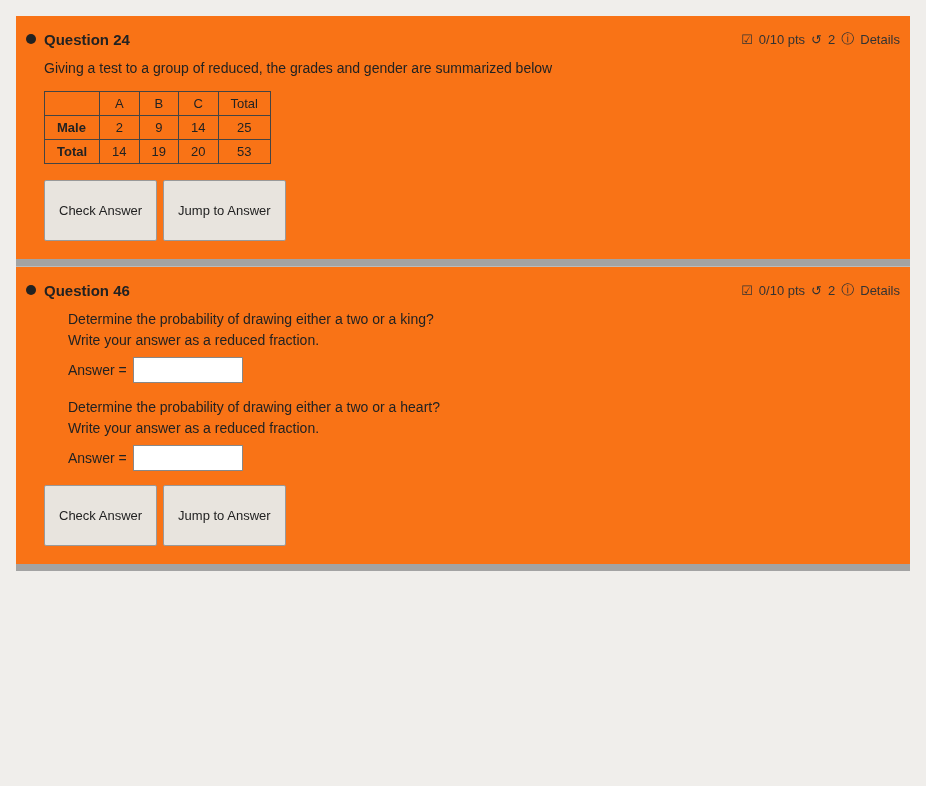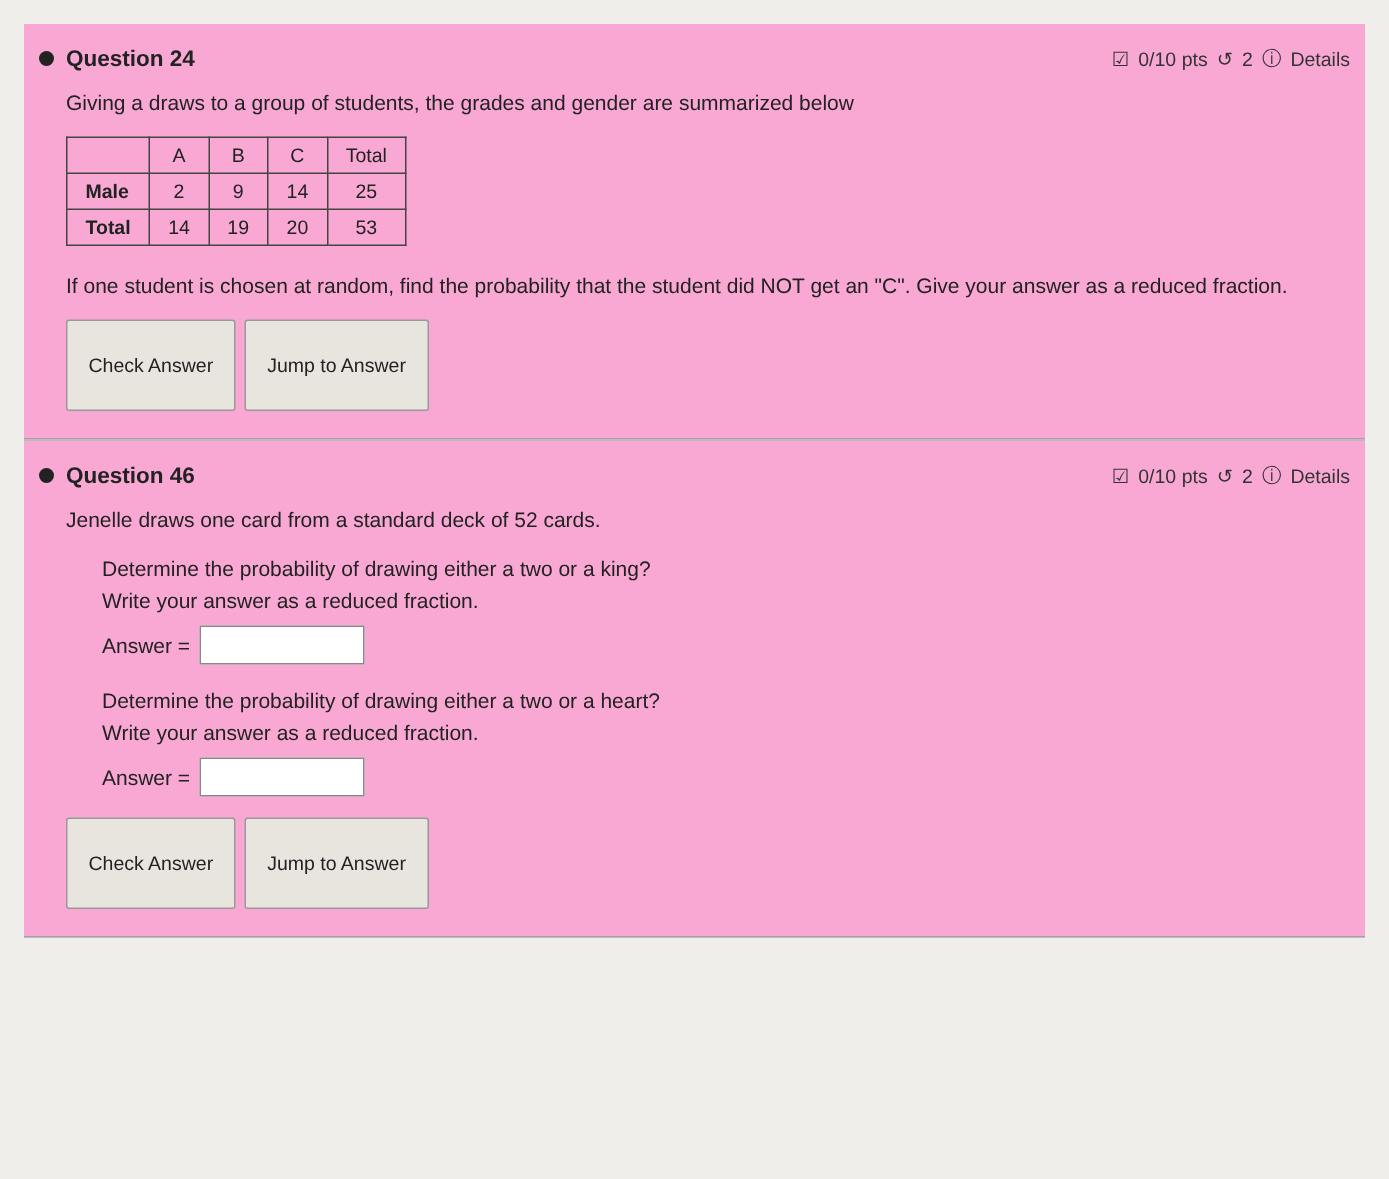--- a/index.html
+++ b/index.html
@@ -4,24 +4,24 @@
   <style>
     * { box-sizing: border-box; margin: 0; padding: 0; }
     body {
       background: #f0eeeb;
       font-family: Arial, sans-serif;
       font-size: 14px;
       color: #222;
       padding: 16px;
     }
     .question-block {
-      background: #f9a8d4;
+      background: #f97316;
       margin-bottom: 0;
       padding: 14px 10px 18px 10px;
-      border-bottom: 1px solid #a3a3a3;
+      border-bottom: 7px solid #a3a3a3;
     }
     .question-header {
       display: flex;
       align-items: center;
       justify-content: space-between;
       margin-bottom: 10px;
     }
     .question-title {
       display: flex;
       align-items: center;
@@ -132,21 +132,21 @@
       <span class="icon-check"></span>
       <span>0/10 pts</span>
       <span class="icon-retry"></span>
       <span>2</span>
       <span class="icon-info"></span>
       <span>Details</span>
     </div>
   </div>
 
   <div class="question-body">
-    <div class="question-text">Giving a draws to a group of students, the grades and gender are summarized below</div>
+    <div class="question-text">Giving a test to a group of reduced, the grades and gender are summarized below</div>
 
     <table class="grade-table">
       <tbody>
           <tr>
         <td></td>
         <td>A</td>
         <td>B</td>
         <td>C</td>
         <td>Total</td>
       </tr>
@@ -160,21 +160,20 @@
       <tr>
         <td>Total</td>
         <td>14</td>
         <td>19</td>
         <td>20</td>
         <td>53</td>
       </tr>
     </tbody>
       </table>
 
-    <div class="question-text">If one student is chosen at random, find the probability that the student did NOT get an "C". Give your answer as a reduced fraction.</div>
 
 
     <div class="btn-row">
       <button class="btn">Check Answer</button>
       <button class="btn">Jump to Answer</button>
     </div>
   </div>
 </div>
 
 <hr class="divider">
@@ -189,23 +188,20 @@
       <span class="icon-check"></span>
       <span>0/10 pts</span>
       <span class="icon-retry"></span>
       <span>2</span>
       <span class="icon-info"></span>
       <span>Details</span>
     </div>
   </div>
 
   <div class="question-body">
-    <div class="question-text">
-      <span>Jenelle draws one card from a standard deck of 52 cards.</span>
-    </div>
 
     <div class="subpart">
       <div class="subpart-text">
         Determine the probability of drawing either a two or a king?<br>
         Write your answer as a reduced fraction.
       </div>
       <div class="answer-row">
         <span class="answer-label">Answer =</span>
         <input type="text" class="answer-input" style="">
       </div>

